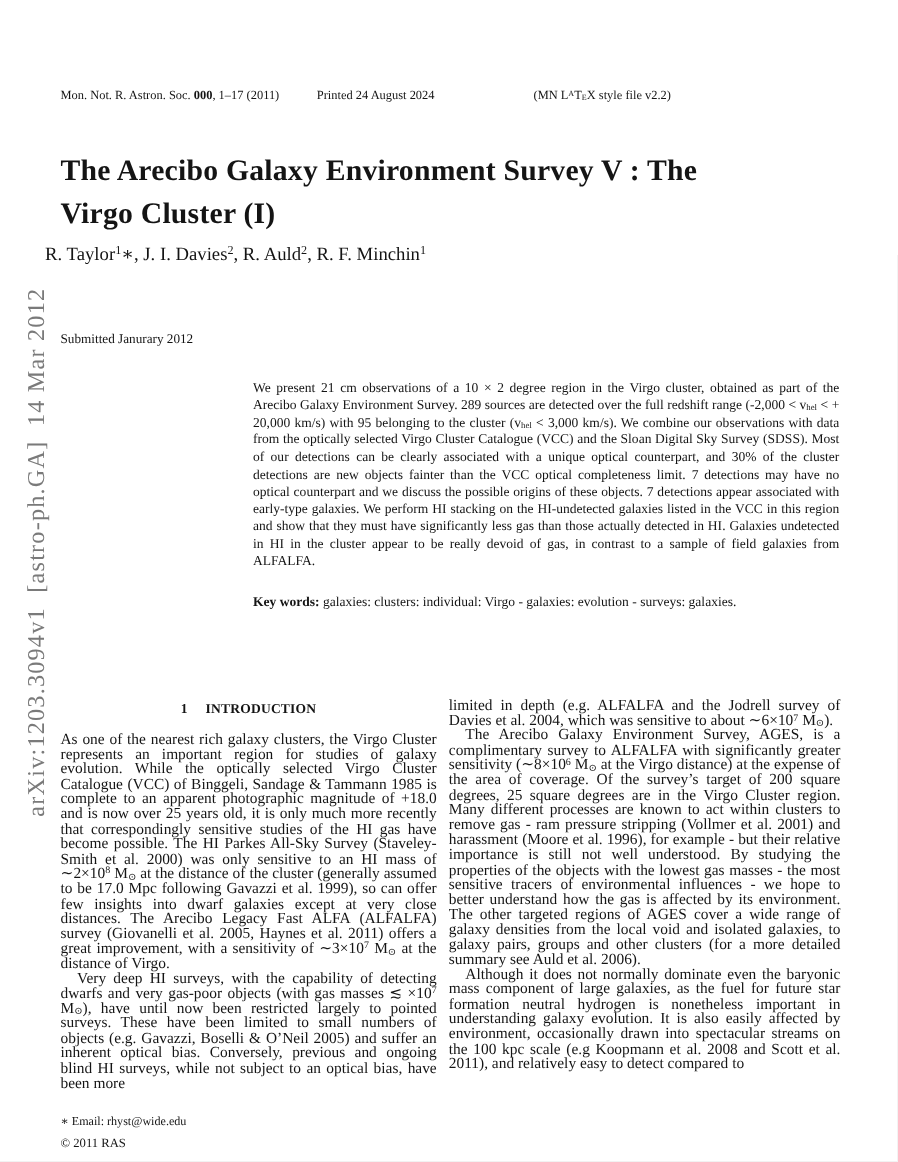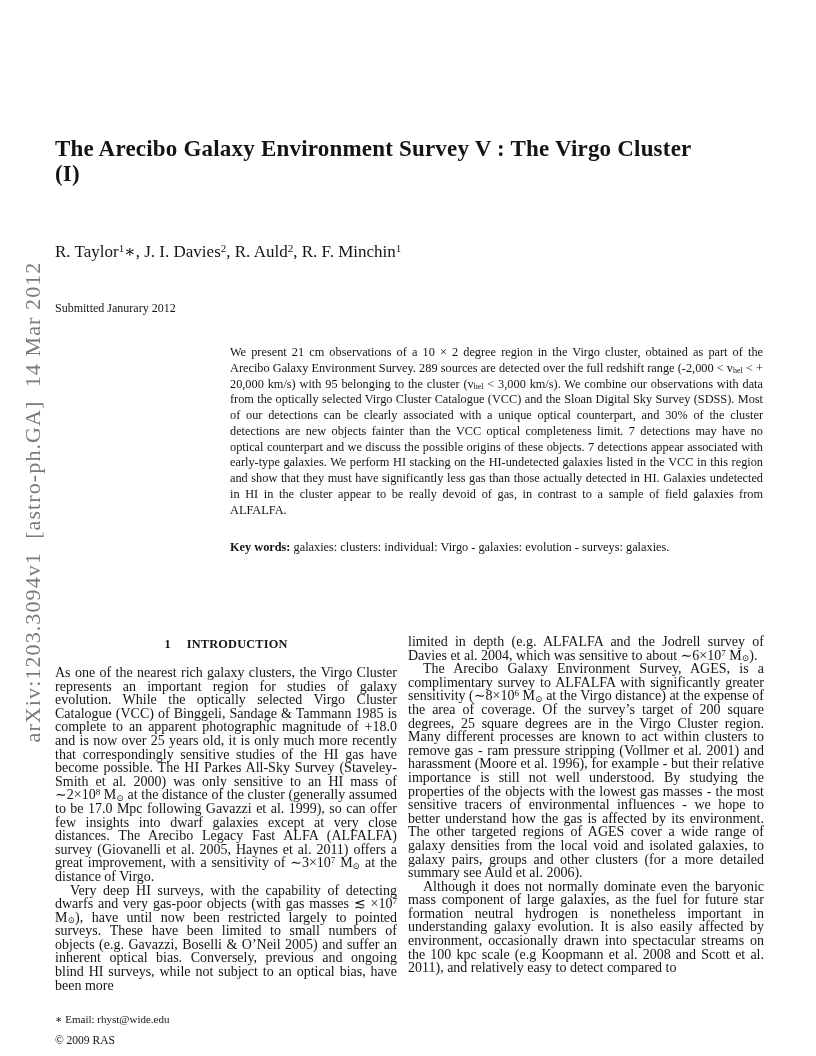--- a/index.html
+++ b/index.html
@@ -19,23 +19,23 @@
   
   .running-head { position:absolute; left:55px; top:81px; width:708px; height:16px; font-size:11.3px; }
   .rh-journal { position:absolute; left:0; top:0; }
   .rh-printed { position:absolute; left:233px; top:0; }
   .rh-style   { position:absolute; left:430px; top:0; }
   .rh-journal b { font-weight:700; }
 
   
   .paper-title {
     position:absolute; left:55px; top:136px; width:645px;
-    font-size:23px; font-weight:700; line-height:25px; letter-spacing:0.2px;
+    font-size:27px; font-weight:700; line-height:39px; letter-spacing:0.2px;
   }
-  .authors { position:absolute; left:55px; top:221px; width:700px; font-size:17px;margin-top:20px; }
+  .authors { position:absolute; left:41px; top:221px; width:700px; font-size:17px; }
   .affiliations {
     position:absolute; left:55px; top:249px; width:700px;
     font-style:italic; font-size:11.3px; line-height:16px;
   }
   .submitted { position:absolute; left:55px; top:301px; font-size:12px; }
 
   
   .abstract { position:absolute; left:230px; top:345px; width:533px; }
   .abstract-heading { font-size:12.6px; font-weight:700; letter-spacing:0.4px; margin-bottom:3px; }
   .abstract-text { font-size:12.3px; line-height:15.75px; text-align:justify; }
@@ -57,20 +57,25 @@
   sup { font-size:65%; line-height:0; vertical-align:baseline; position:relative; top:-0.45em; }
   sub { font-size:65%; line-height:0; vertical-align:baseline; position:relative; top:0.18em; }
 </style>
 </head>
 <body>
 
 <div class="page">
 
   <div class="arxiv-stamp" style="color: rgb(122, 122, 122);">arXiv:1203.3094v1  [astro-ph.GA]  14 Mar 2012</div>
 
+  <div class="running-head">
+    <span class="rh-journal"><span>Mon. Not. R. Astron. Soc. </span><b>000</b><span>, 1–17 (2011)</span></span>
+    <span class="rh-printed">Printed 24 August 2024</span>
+    <span class="rh-style">(MN L<sup>A</sup>T<sub>E</sub>X style file v2.2)</span>
+  </div>
 
   <h1 class="paper-title">The Arecibo Galaxy Environment Survey V : The Virgo Cluster (I)</h1>
 
   <div class="authors">R. Taylor<sup>1</sup>∗, J. I. Davies<sup>2</sup>, R. Auld<sup>2</sup>, R. F. Minchin<sup>1</sup></div>
 
   <div class="affiliations">
   </div>
 
   <div class="submitted">Submitted Janurary 2012</div>
 
@@ -86,15 +91,15 @@
     <p class="body-par indent">Very deep HI surveys, with the capability of detecting dwarfs and very gas-poor objects (with gas masses ≲ ×10<sup>7</sup> M<sub>⊙</sub>), have until now been restricted largely to pointed surveys. These have been limited to small numbers of objects (e.g. Gavazzi, Boselli &amp; O’Neil 2005) and suffer an inherent optical bias. Conversely, previous and ongoing blind HI surveys, while not subject to an optical bias, have been more</p>
   </div>
 
   <div class="column-right">
     <p class="body-par">limited in depth (e.g. ALFALFA and the Jodrell survey of Davies et al. 2004, which was sensitive to about ∼6×10<sup>7</sup> M<sub>⊙</sub>).</p>
     <p class="body-par indent">The Arecibo Galaxy Environment Survey, AGES, is a complimentary survey to ALFALFA with significantly greater sensitivity (∼8×10<sup>6</sup> M<sub>⊙</sub> at the Virgo distance) at the expense of the area of coverage. Of the survey’s target of 200 square degrees, 25 square degrees are in the Virgo Cluster region. Many different processes are known to act within clusters to remove gas - ram pressure stripping (Vollmer et al. 2001) and harassment (Moore et al. 1996), for example - but their relative importance is still not well understood. By studying the properties of the objects with the lowest gas masses - the most sensitive tracers of environmental influences - we hope to better understand how the gas is affected by its environment. The other targeted regions of AGES cover a wide range of galaxy densities from the local void and isolated galaxies, to galaxy pairs, groups and other clusters (for a more detailed summary see Auld et al. 2006).</p>
     <p class="body-par indent">Although it does not normally dominate even the baryonic mass component of large galaxies, as the fuel for future star formation neutral hydrogen is nonetheless important in understanding galaxy evolution. It is also easily affected by environment, occasionally drawn into spectacular streams on the 100 kpc scale (e.g Koopmann et al. 2008 and Scott et al. 2011), and relatively easy to detect compared to</p>
   </div>
 
   <div class="email-footnote">∗ Email: rhyst@wide.edu</div>
-  <div class="copyright">© 2009 RAS</div>
+  <div class="copyright">© 2011 RAS</div>
 
 </div>
 
 </body></html>

